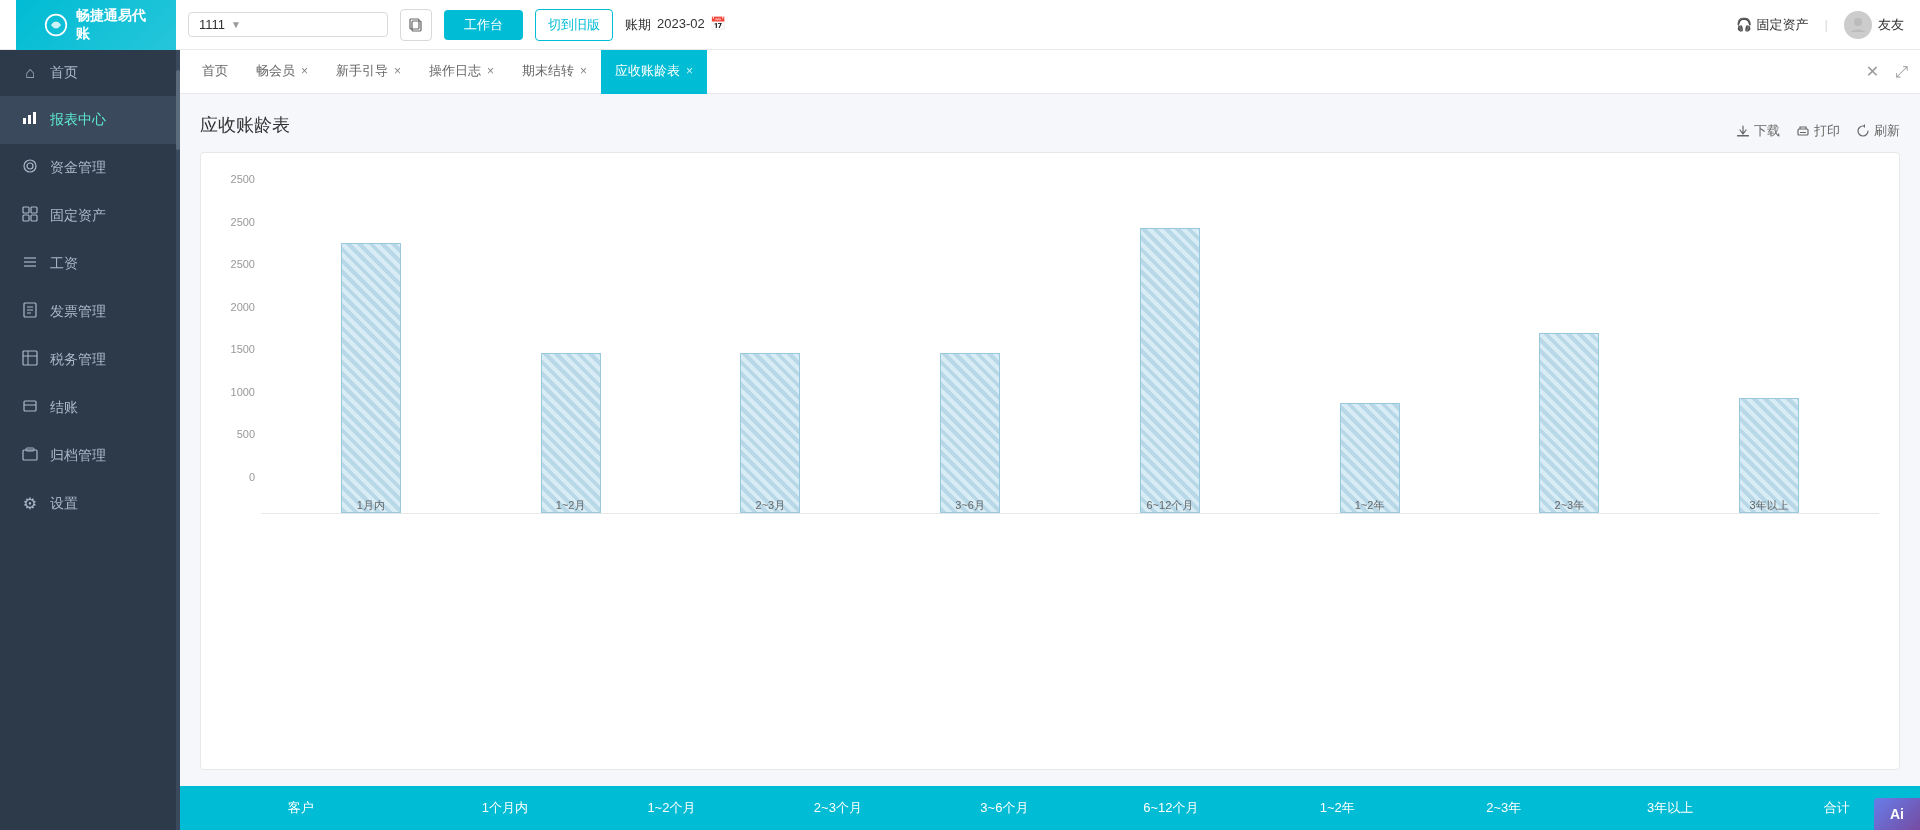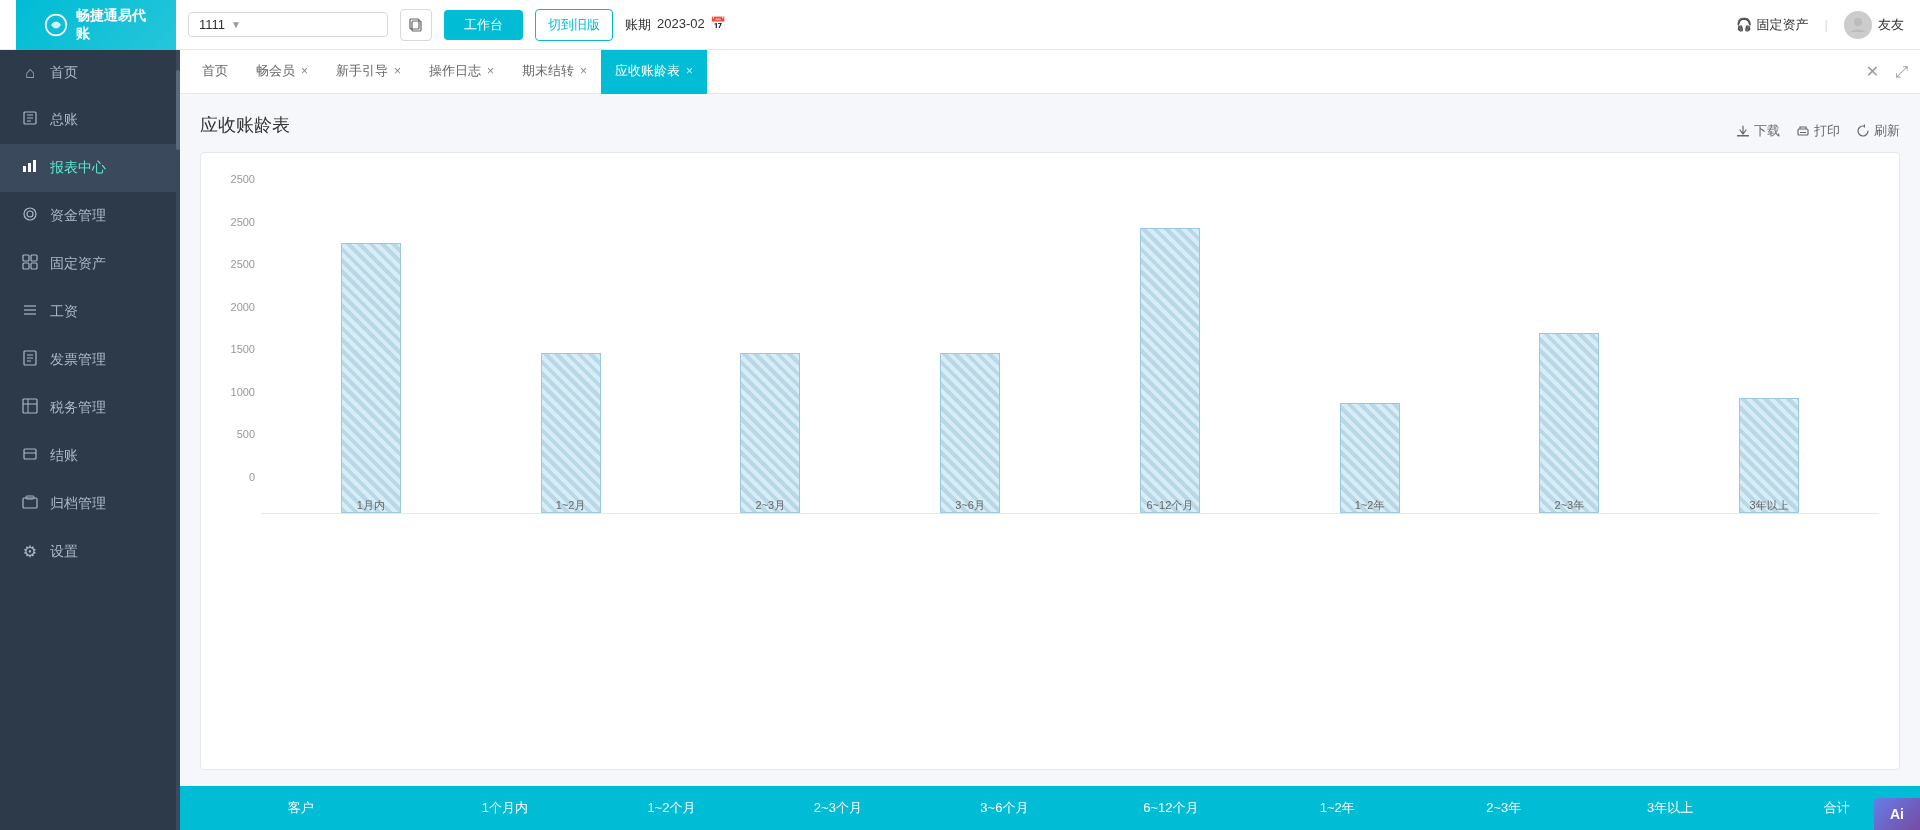--- a/index.html
+++ b/index.html
@@ -237,31 +237,20 @@
     </div>
   </div>
 </div>
 
 <div class="layout">
 
   <div class="sidebar">
     <div class="sidebar-item">
       <span class="icon">⌂</span>
       <span>首页</span>
-    </div>
-    <div class="sidebar-item">
-      <span class="icon">
-        <svg width="16" height="16" viewBox="0 0 16 16" fill="#aab8c8">
-            <rect x="2" y="2" width="12" height="12" rx="1" fill="none" stroke="#aab8c8" stroke-width="1.2"></rect>
-            <line x1="5" y1="5" x2="11" y2="5" stroke="#aab8c8" stroke-width="1"></line>
-            <line x1="5" y1="8" x2="11" y2="8" stroke="#aab8c8" stroke-width="1"></line>
-            <line x1="5" y1="11" x2="9" y2="11" stroke="#aab8c8" stroke-width="1"></line>
-          </svg>
-      </span>
-      <span>总账</span>
     </div>
     <div class="sidebar-item active">
       <span class="icon">
         <svg width="16" height="16" viewBox="0 0 16 16" fill="none">
             <rect x="1" y="8" width="3" height="6" fill="#fff"></rect>
             <rect x="6" y="5" width="3" height="9" fill="#fff"></rect>
             <rect x="11" y="2" width="3" height="12" fill="#fff"></rect>
           </svg>
       </span>
       <span>报表中心</span>

